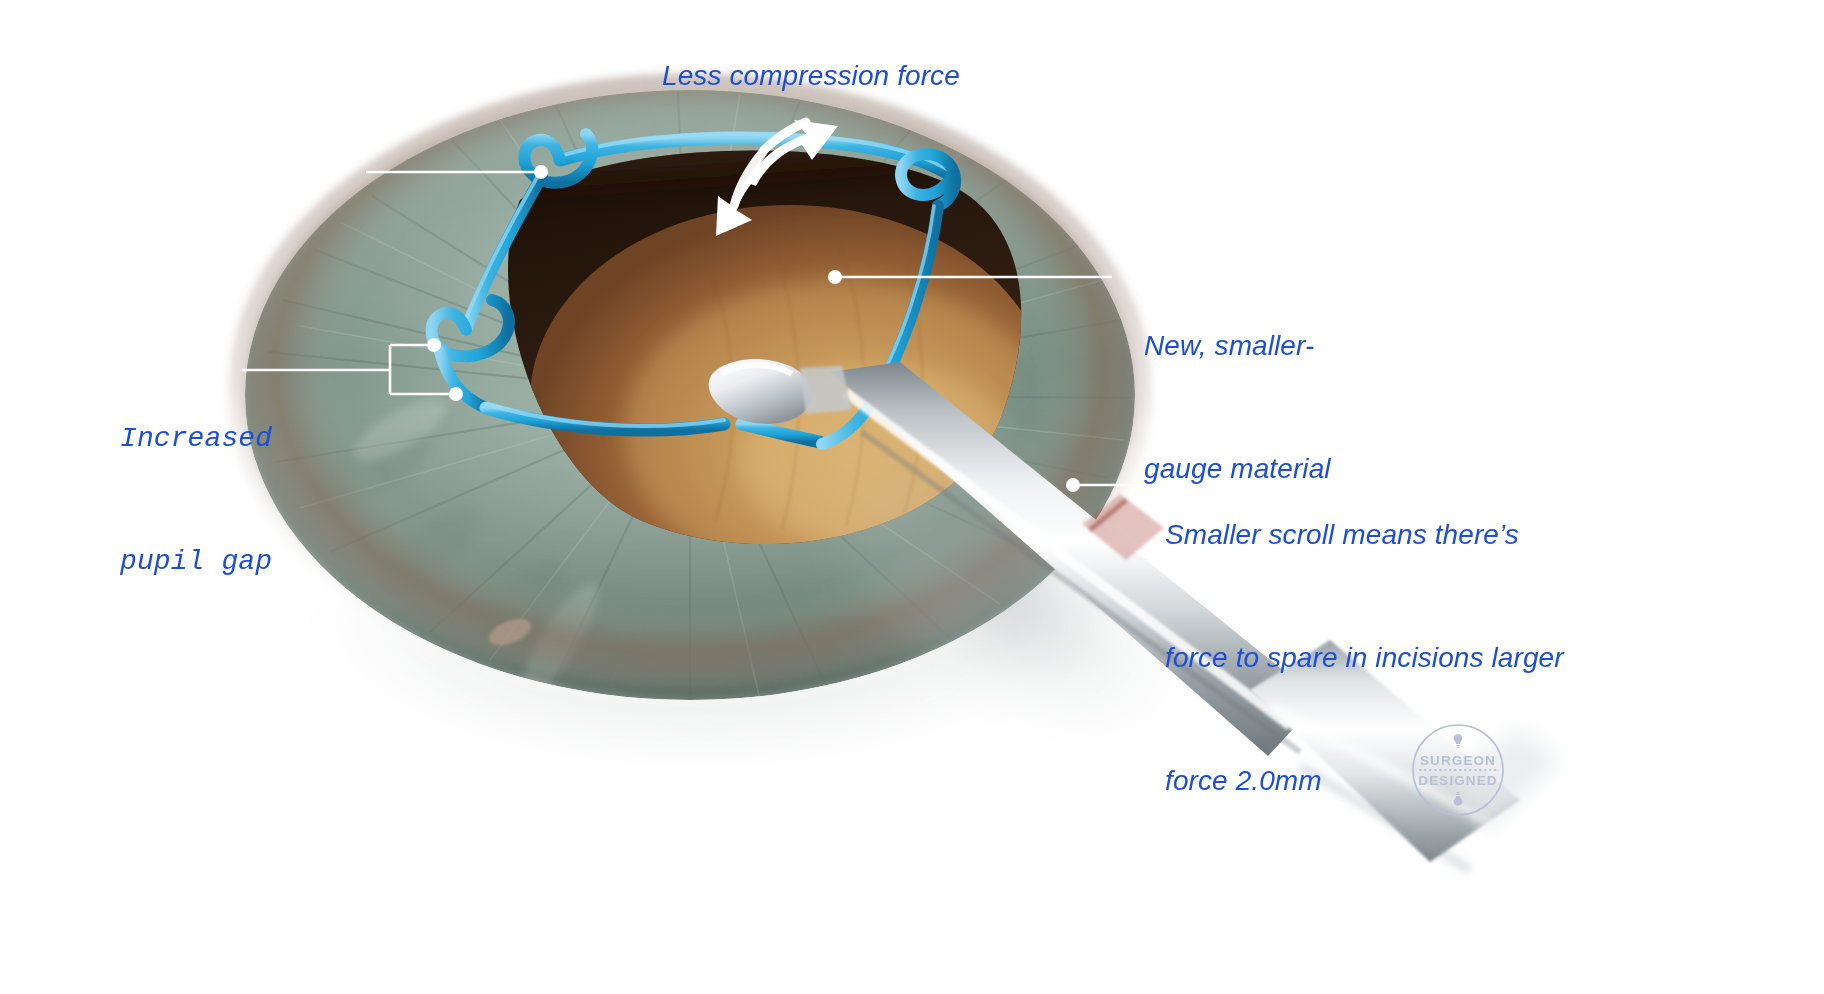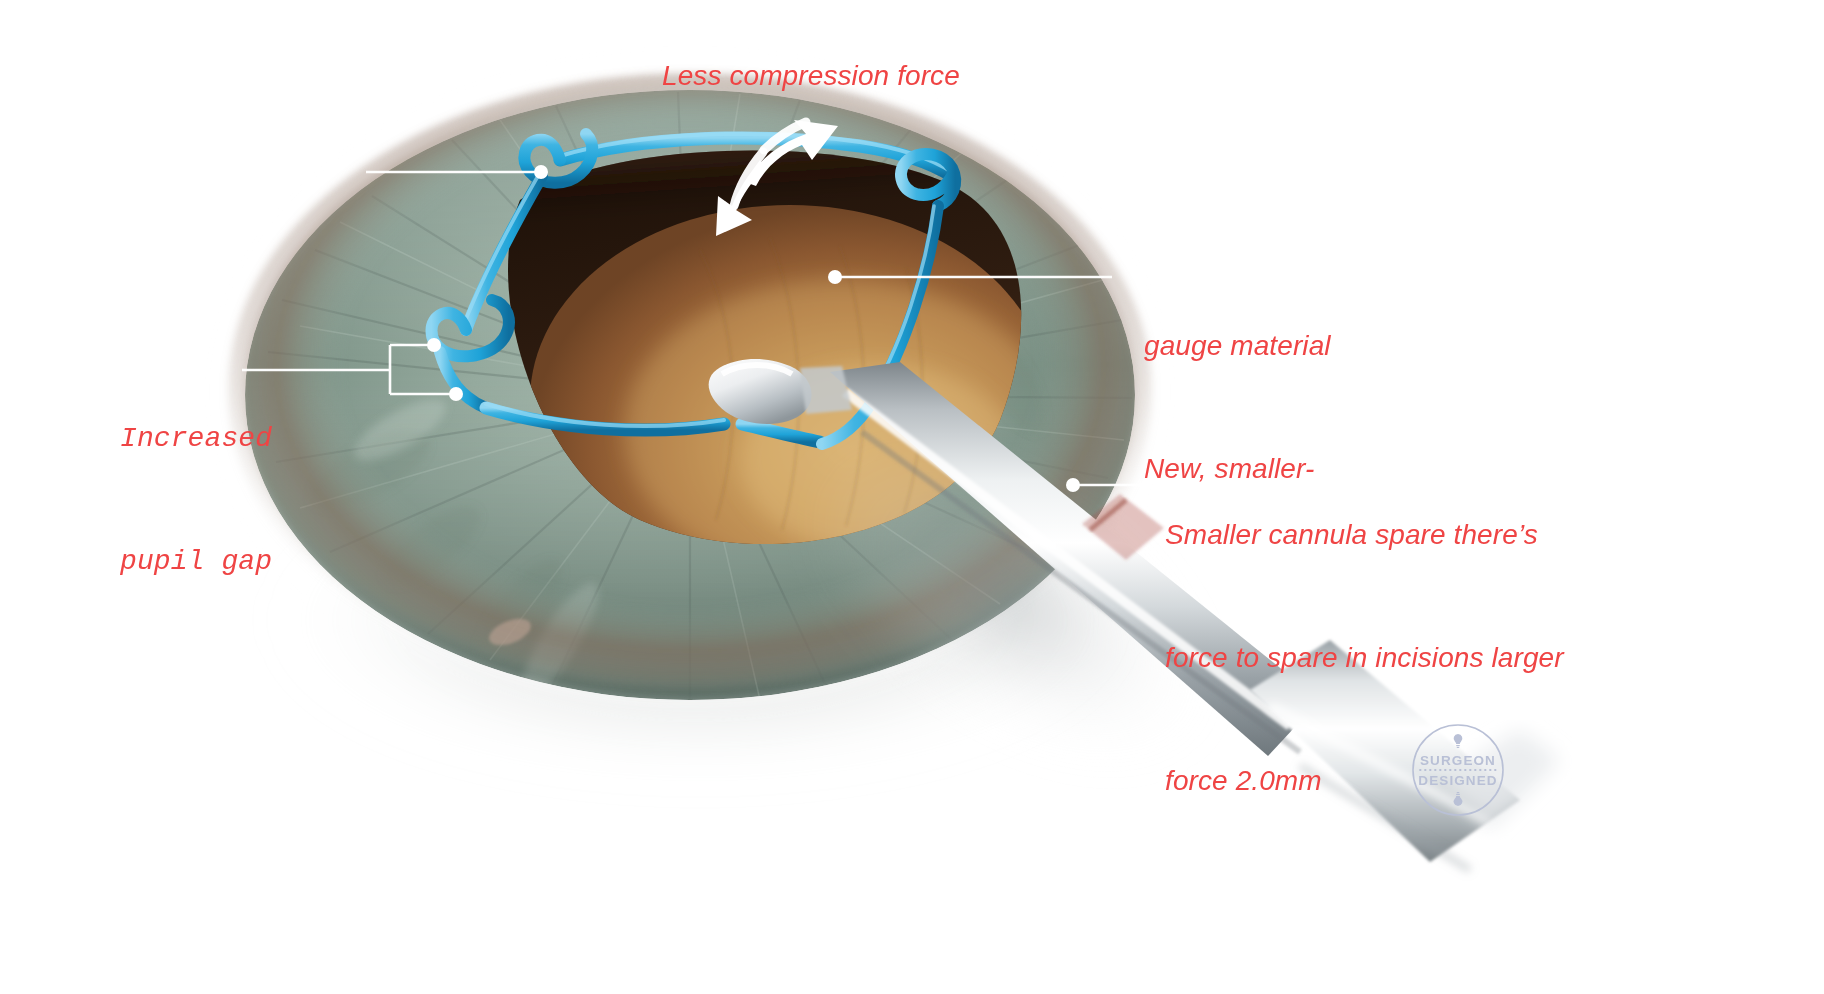--- a/index.html
+++ b/index.html
@@ -11,21 +11,21 @@
   }
   #stage{position:absolute;inset:0;width:1824px;height:994px;}
   .svg-layer{position:absolute;left:0;top:0;width:1824px;height:994px;}
 
   
   .callout{
     position:absolute;
     font-style:italic;
     font-size:28px;
     line-height:41px;
-    color:#ef4444;
+    color:#1d4ed8;
     letter-spacing:0.1px;
     white-space:pre;
     pointer-events:none;
   }
   .callout.left{text-align:left;}
   .callout.center{text-align:center;}
 
   #c-compression{left:662px;top:55px;}
   #c-pupil{left:177px;top:140px;}
   #c-scroll{left:120px;top:336px;font-family:Liberation Mono, monospace;}
@@ -329,26 +329,26 @@
 
   <div class="callout center" id="c-compression">Less compression force</div>
 
 
   <div class="callout left" id="c-scroll">
     <div>Increased</div>
     <div>pupil gap</div>
   </div>
 
   <div class="callout left" id="c-gauge">
+    <div>New, smaller-</div>
     <div>gauge material</div>
-    <div>New, smaller-</div>
   </div>
 
   <div class="callout left" id="c-cannula">
-    <div>Smaller cannula spare there’s</div>
+    <div>Smaller scroll means there’s</div>
     <div>force to spare in incisions larger</div>
     <div>force 2.0mm</div>
   </div>
 
   <div id="badge">
     <svg viewBox="0 0 94 94" width="94" height="94">
       <circle cx="47" cy="47" r="45" fill="none" stroke="#b9c0d6" stroke-width="1.6"></circle>
 
       <g fill="#b9c0d6">
         <path d="M47 11 a4.4 4.4 0 0 1 3.1 7.5 c-.8.8-1.2 1.6-1.3 2.6 h-3.6

